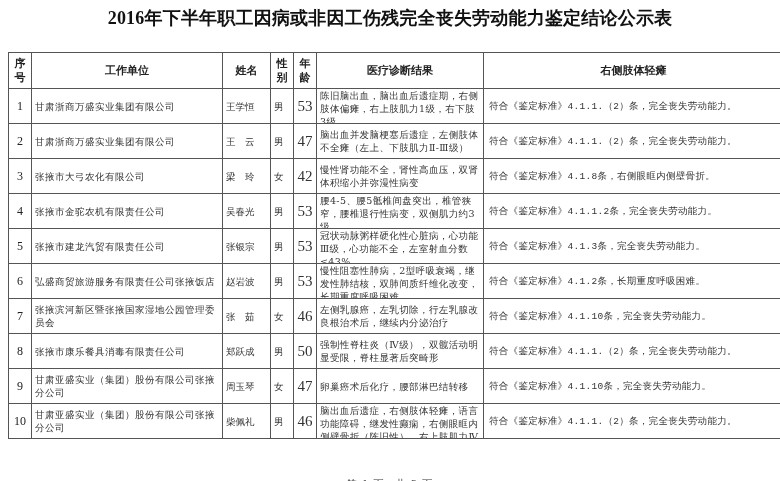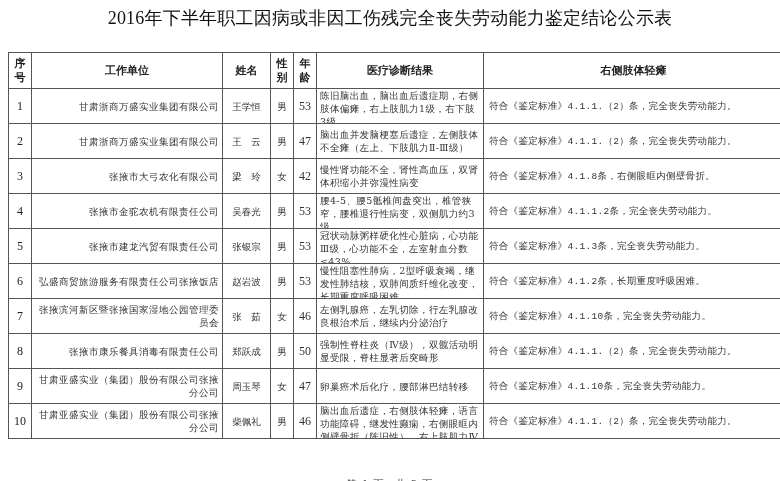--- a/index.html
+++ b/index.html
@@ -1,30 +1,30 @@
 <!DOCTYPE html>
 <html><head>
 <meta charset="utf-8">
 <style>
   html, body { margin:0; padding:0; background:#ffffff; }
   body { width:780px; height:481px; overflow:hidden; position:relative;
          font-family: "DejaVu Serif", "Liberation Serif", serif; color:#222; }
   .title { position:absolute; left:0; top:6px; width:780px; text-align:center;
-           font-size:18px; font-weight:normal; letter-spacing:0.2px; color:#111;
+           font-size:18px; font-weight:bold; letter-spacing:0.2px; color:#111;
            font-family: "Liberation Serif", "DejaVu Serif", serif; }
   table { position:absolute; left:8px; top:52px; border-collapse:collapse;
           table-layout:fixed; width:775px; }
   td, th { border:1px solid #555; padding:0 3px; vertical-align:middle; overflow:hidden; }
   th { height:35px; font-size:11px; font-weight:bold; text-align:center; line-height:14px; color:#222; }
   td { font-size:9.5px; line-height:13px; color:#333; }
   tr.row td { height:34px; }
   td.num { text-align:center; font-size:12px; color:#222; font-family:"Liberation Serif", serif; }
-  td.center { text-align:center; }
-  td.age { text-align:center; font-size:12px; font-family:"Liberation Serif", serif; }
-  td.unit { text-align:right; letter-spacing:0.5px; }
+  td.center { }
+  td.age { text-align:center; font-size:15px; font-family:"Liberation Serif", serif; }
+  td.unit { text-align:left; letter-spacing:0.5px; }
   td.diag { text-align:left; letter-spacing:0.4px;border-radius:8px; }
   td.concl { text-align:left; padding-left:5px; letter-spacing:0.3px;font-family:Liberation Mono, monospace; }
   .clip { max-height:34px; overflow:hidden; display:block; }
   .footer { position:absolute; left:0; top:477px; width:780px; text-align:center;
             font-size:10px; color:#333; letter-spacing:1px; }
 </style>
 </head>
 <body>
 
 <div class="title">2016年下半年职工因病或非因工伤残完全丧失劳动能力鉴定结论公示表</div>

